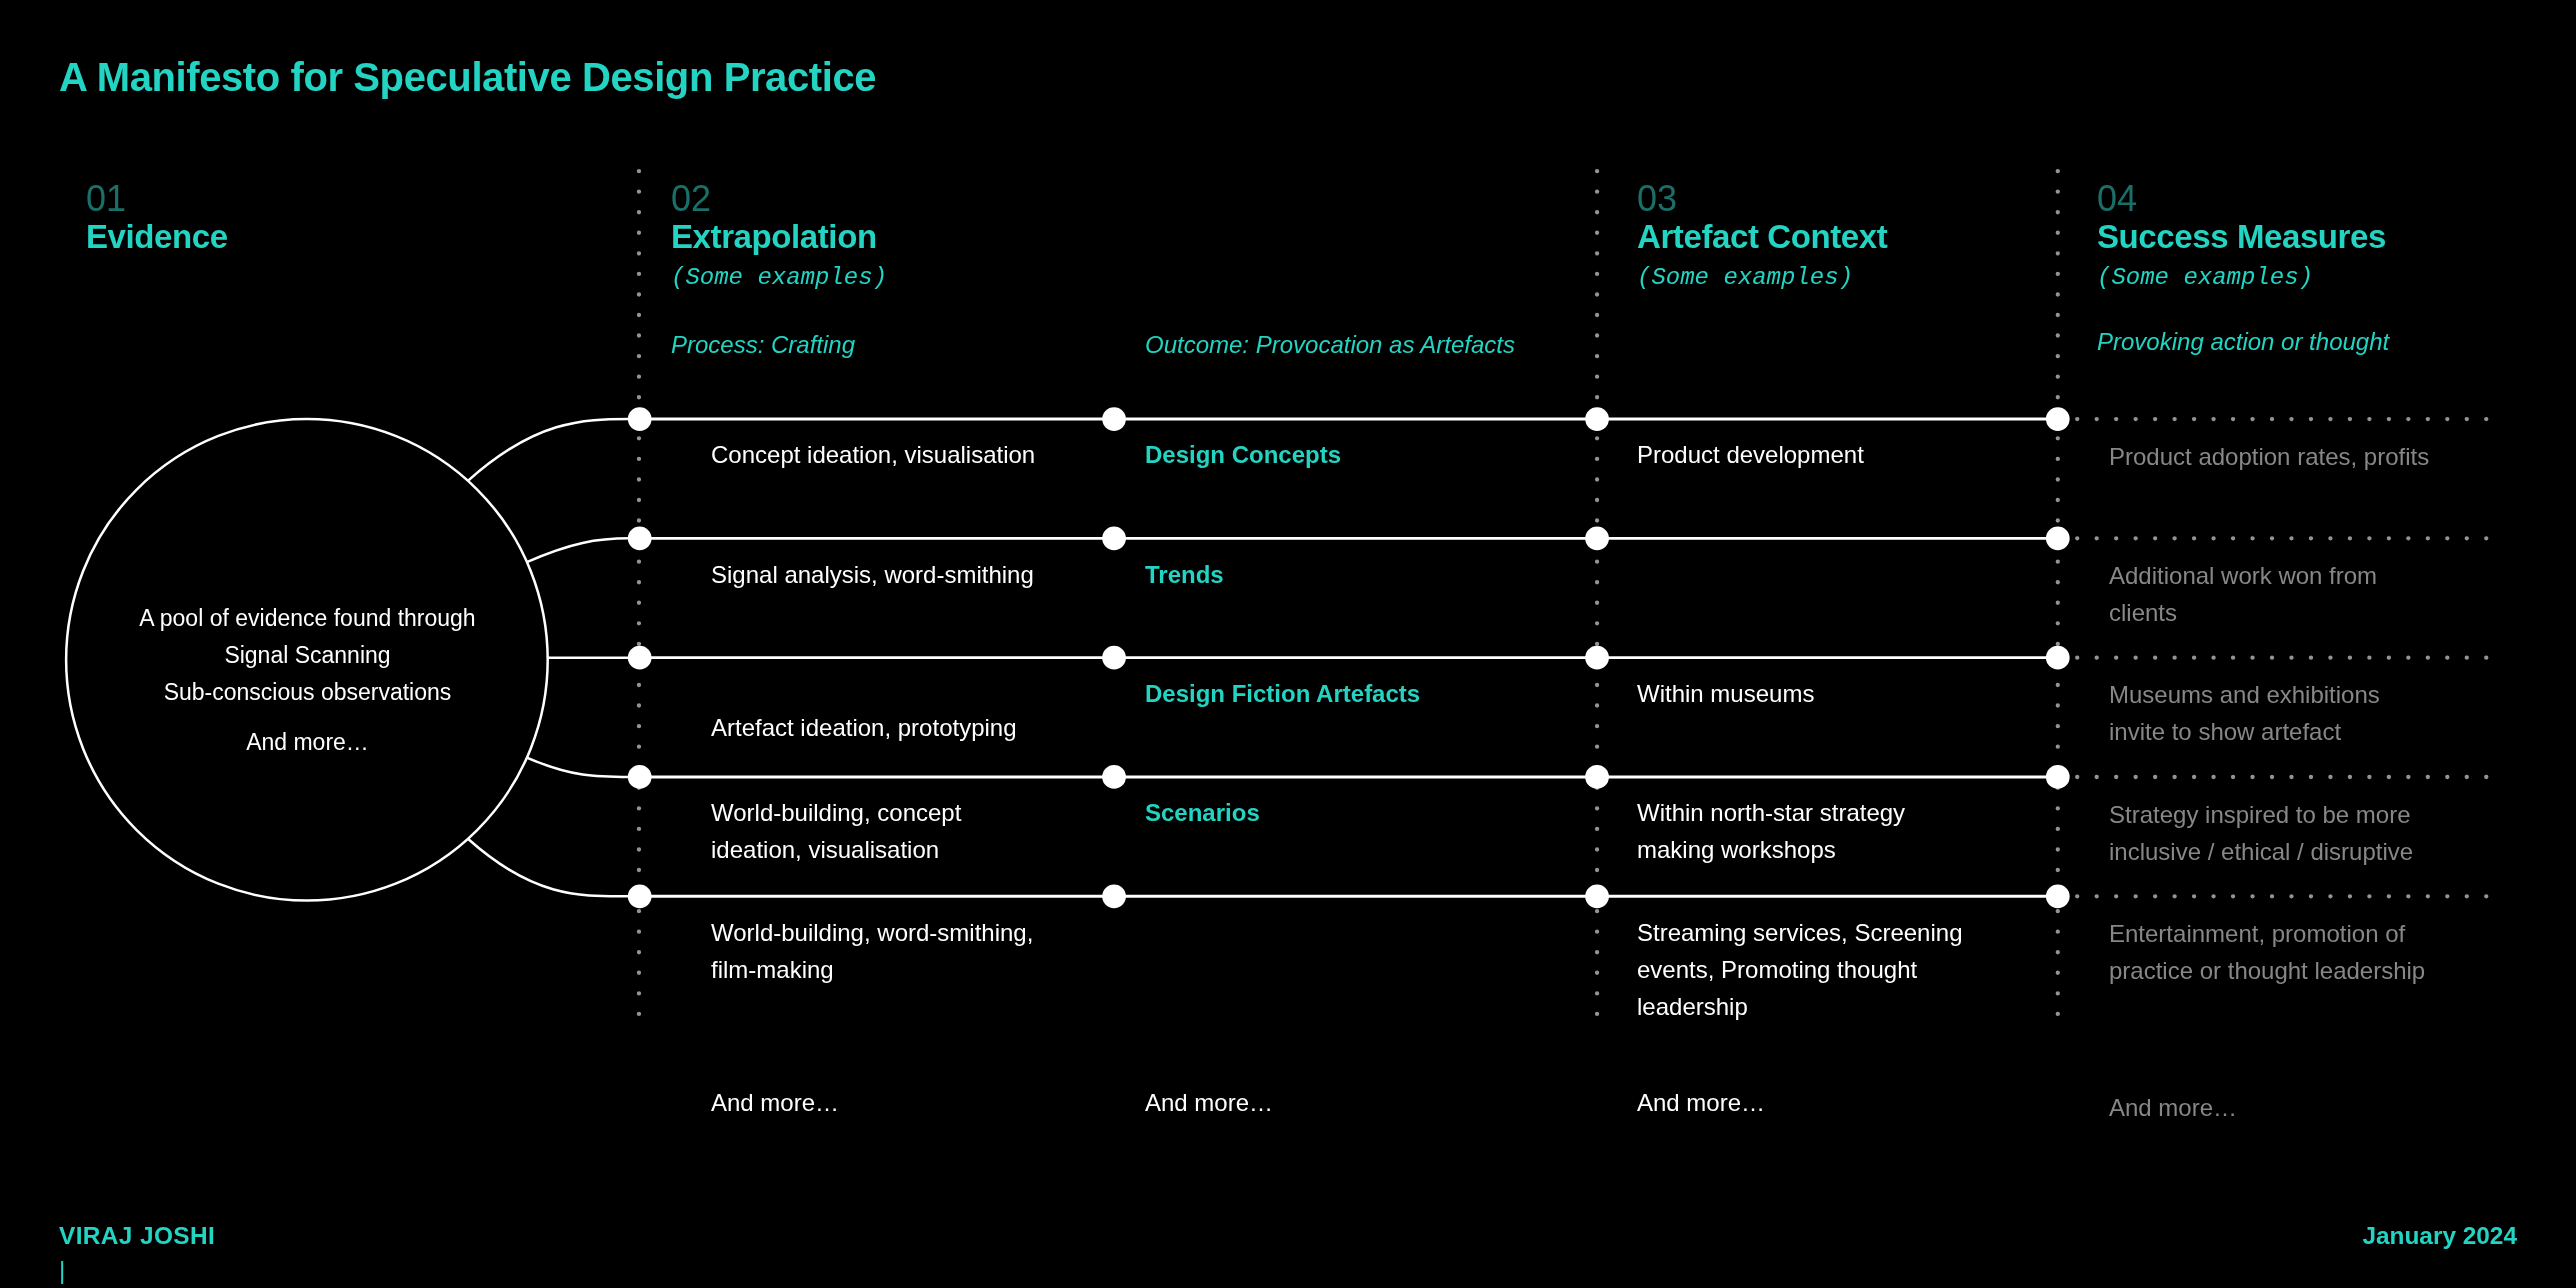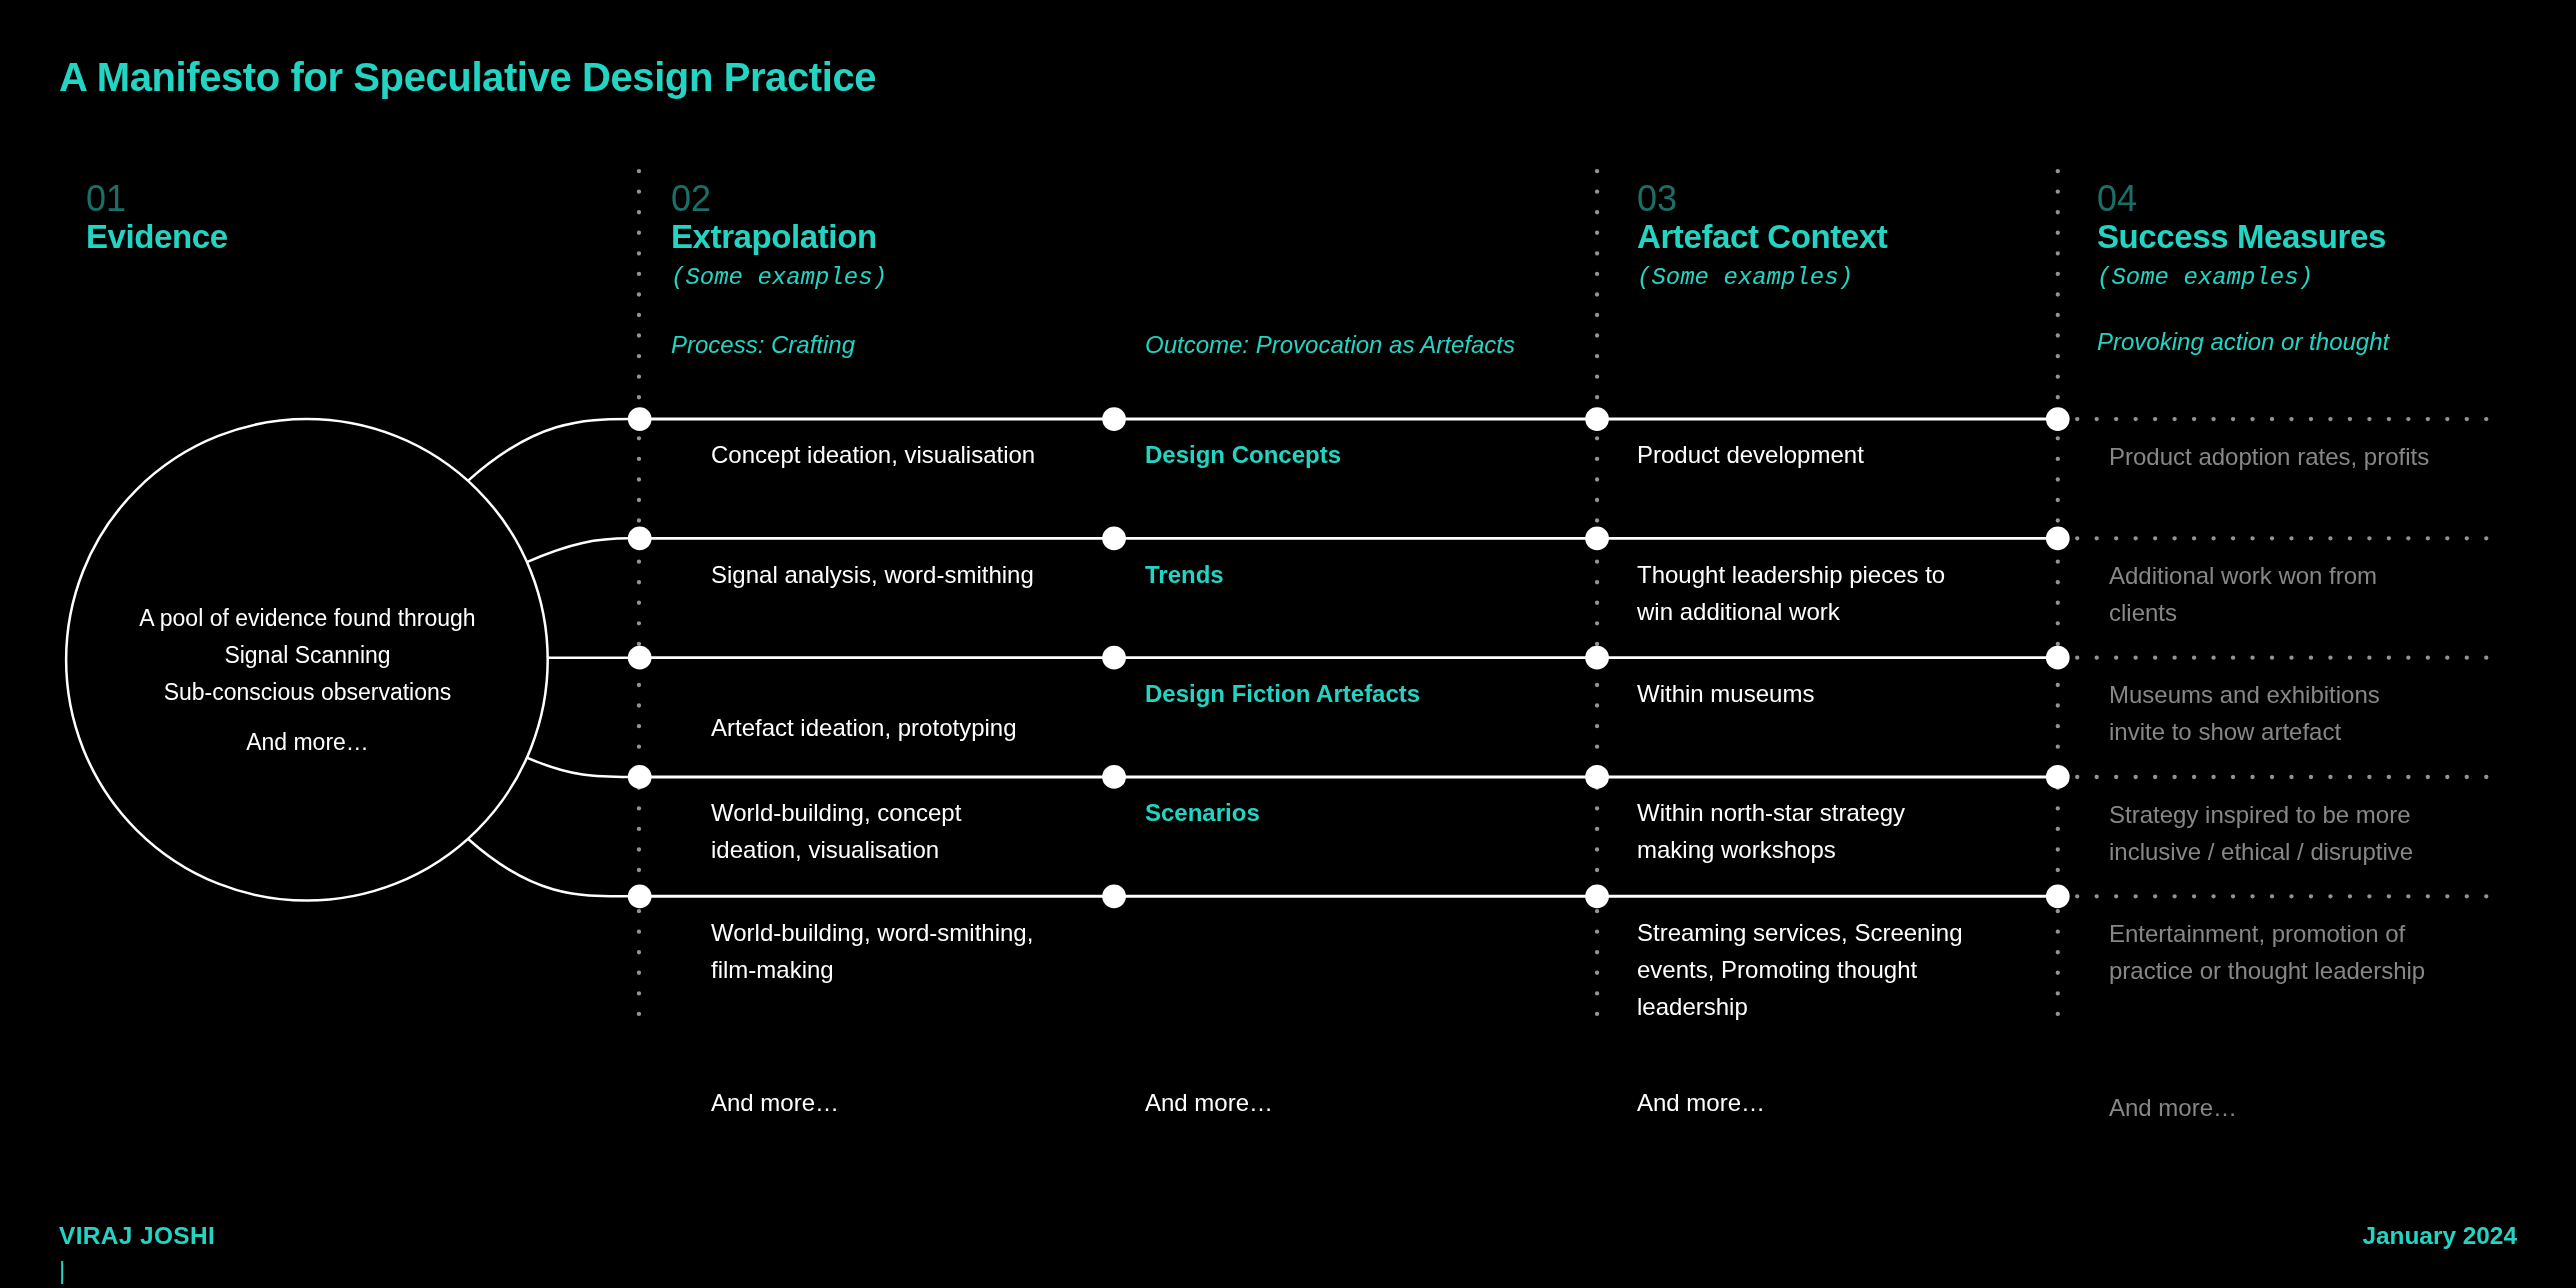--- a/index.html
+++ b/index.html
@@ -149,22 +149,20 @@
     <div class="more-line">And more…</div>
   </div>
 
   <div class="cell col-process" style="top:436px">Concept ideation, visualisation</div>
   <div class="cell col-outcome outcome" style="top:436px">Design Concepts</div>
   <div class="cell col-context" style="top:436px">Product development</div>
   <div class="cell col-measure measure" style="top:438px">Product adoption rates, profits</div>
 
   <div class="cell col-process" style="top:556px">Signal analysis, word-smithing</div>
   <div class="cell col-outcome outcome" style="top:556px">Trends</div>
-  <div class="cell col-context" style="top:556px">Thought leadership pieces to
-win additional work</div>
   <div class="cell col-measure measure" style="top:557px">Additional work won from
 clients</div>
 
   <div class="cell col-process" style="top:709px">Artefact ideation, prototyping</div>
   <div class="cell col-outcome outcome" style="top:675px">Design Fiction Artefacts</div>
   <div class="cell col-context" style="top:675px">Within museums</div>
   <div class="cell col-measure measure" style="top:676px">Museums and exhibitions
 invite to show artefact</div>
 
   <div class="cell col-process" style="top:794px">World-building, concept

